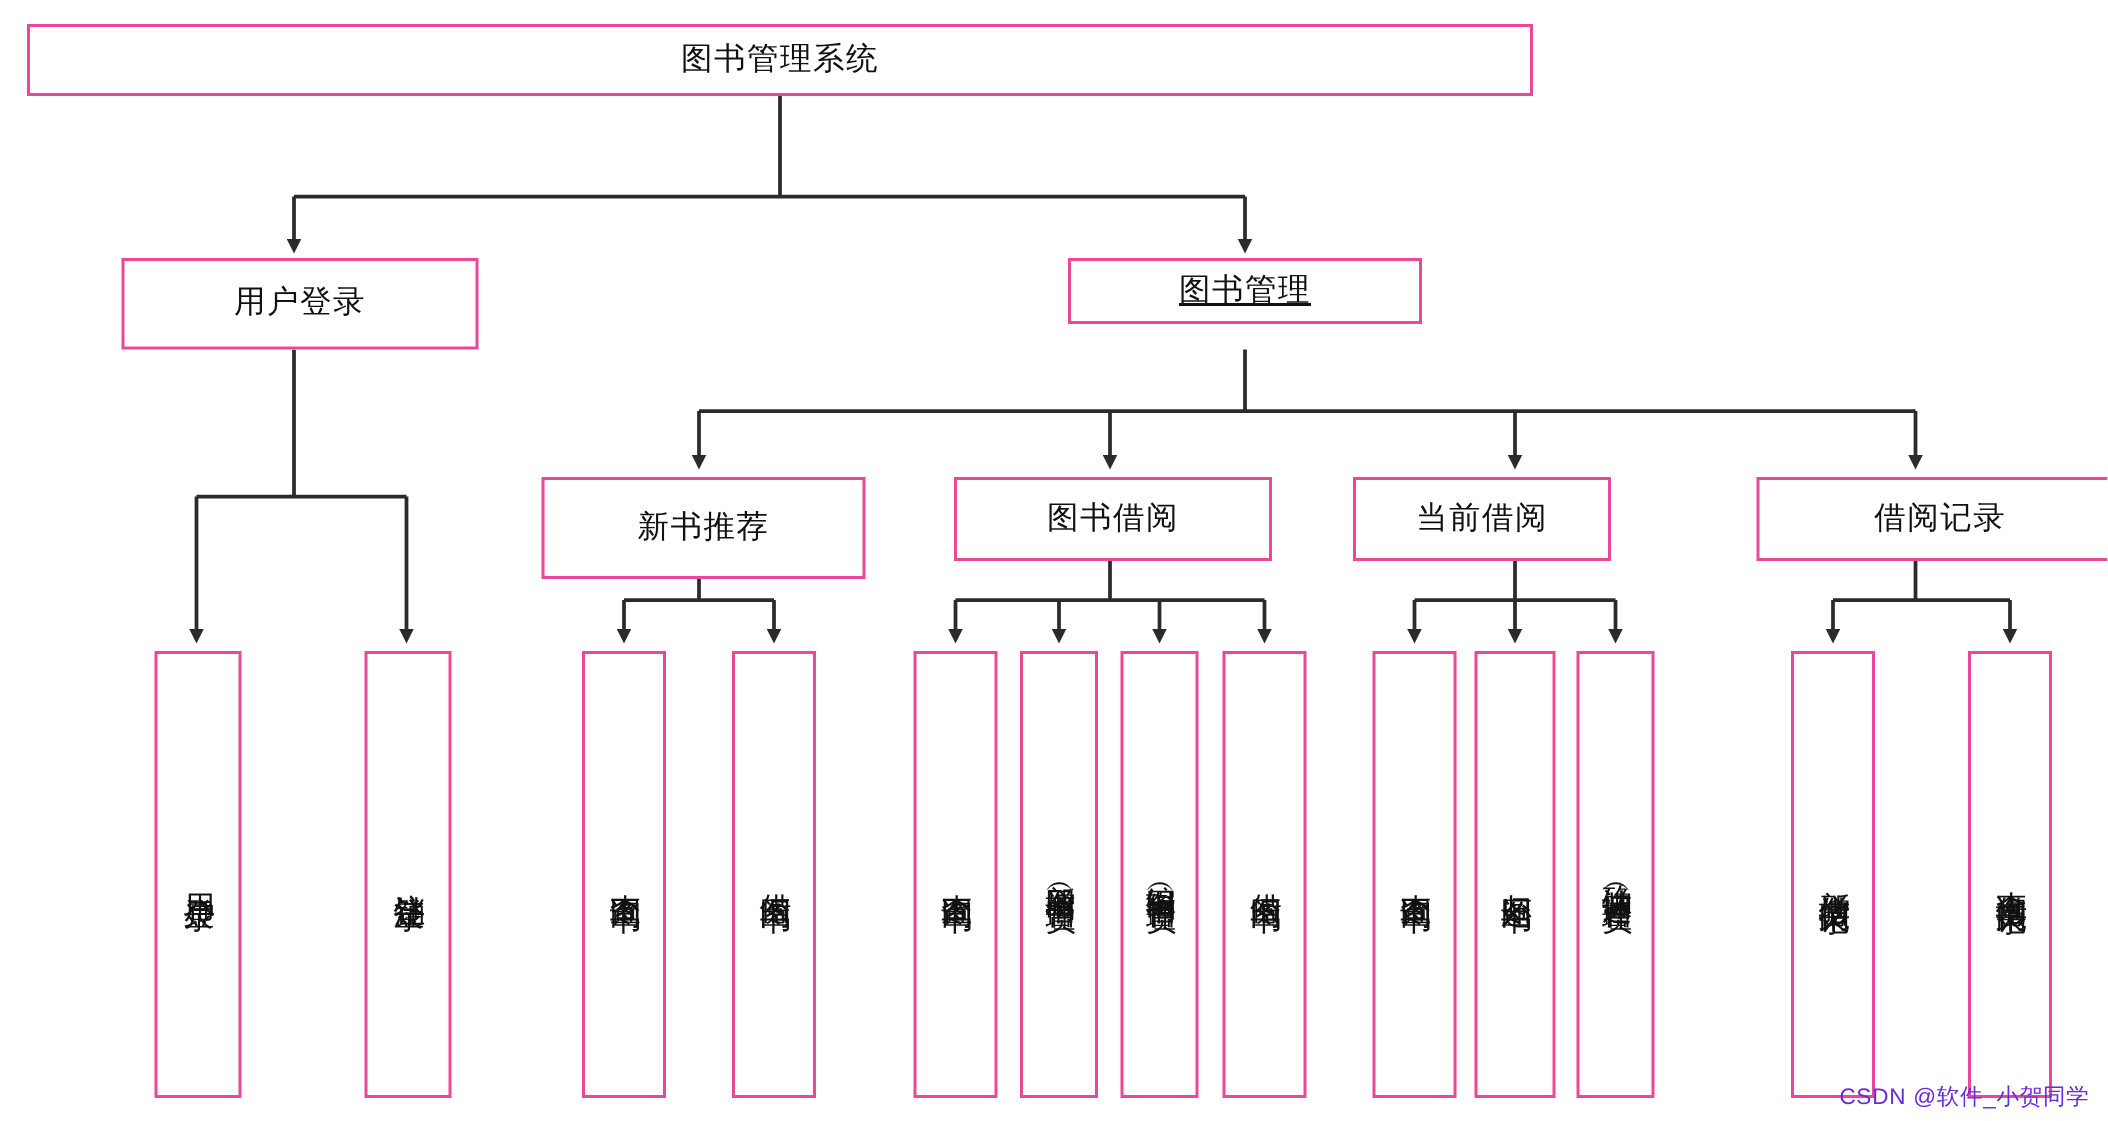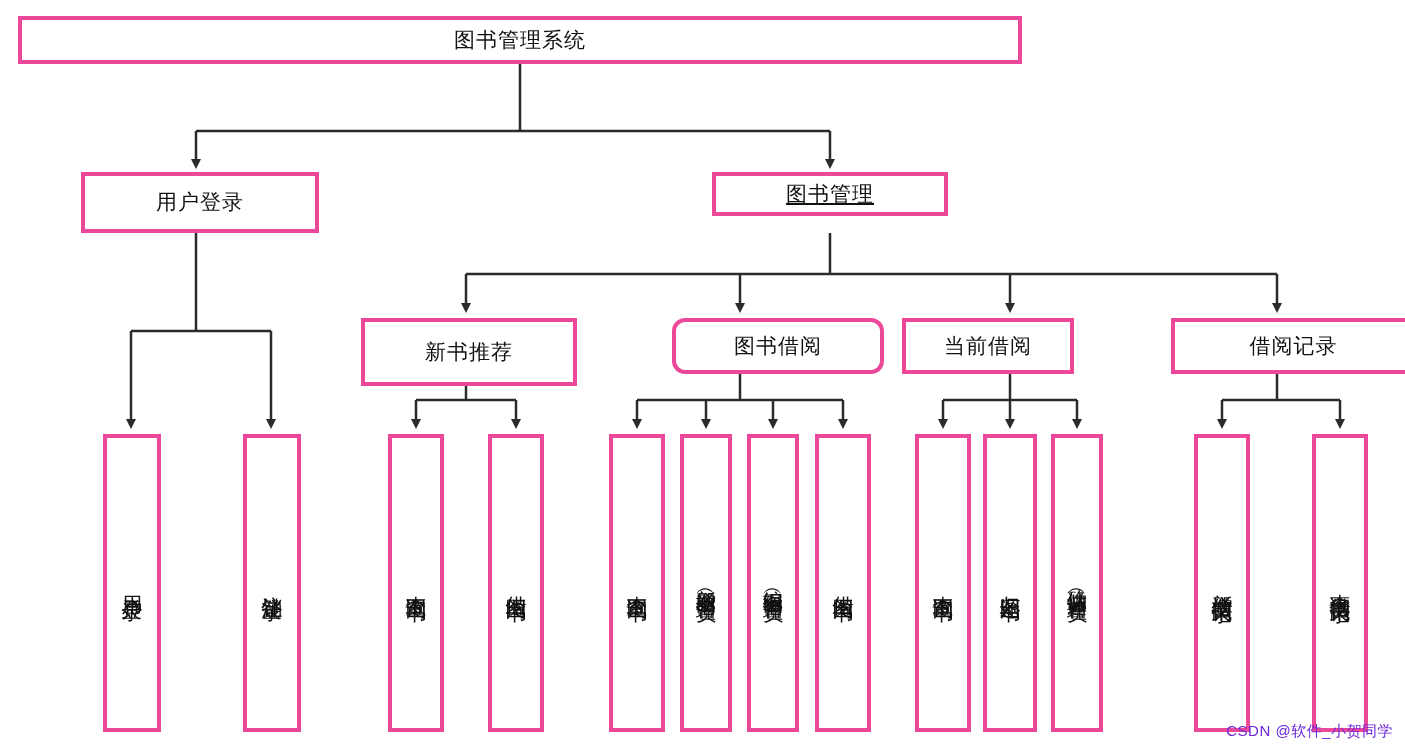--- a/index.html
+++ b/index.html
@@ -21,21 +21,21 @@
   svg#edges {
     position: absolute;
     left: 0;
     top: 0;
     width: 1405px;
     height: 747px;
   }
   .node {
     position: absolute;
     box-sizing: border-box;
-    border: 4px solid #ec4899;
+    border: 2px solid #ec4899;
     background: #ffffff;
     display: flex;
     align-items: center;
     justify-content: center;
     text-align: center;
     line-height: 1.25;
     color: #111111;
   }
   .node.horiz {
     font-size: 21px;
@@ -123,21 +123,21 @@
   <div class="node horiz" style="left:81px; top:172px; width:238px; height:61px;">
     <span>用户登录</span>
   </div>
   <div class="node horiz" style="left:712px; top:172px; width:236px; height:44px;text-decoration:underline;">
     <span>图书管理</span>
   </div>
 
   <div class="node horiz" style="left:361px; top:318px; width:216px; height:68px;">
     <span>新书推荐</span>
   </div>
-  <div class="node horiz" style="left:672px; top:318px; width:212px; height:56px;border-radius:13px;">
+  <div class="node horiz" style="left:636px; top:318px; width:212px; height:56px;">
     <span>图书借阅</span>
   </div>
   <div class="node horiz" style="left:902px; top:318px; width:172px; height:56px;">
     <span>当前借阅</span>
   </div>
   <div class="node horiz" style="left:1171px; top:318px; width:245px; height:56px;">
     <span>借阅记录</span>
   </div>
 
   <div class="node vert" style="left:103px; top:434px; width:58px; height:298px;">

